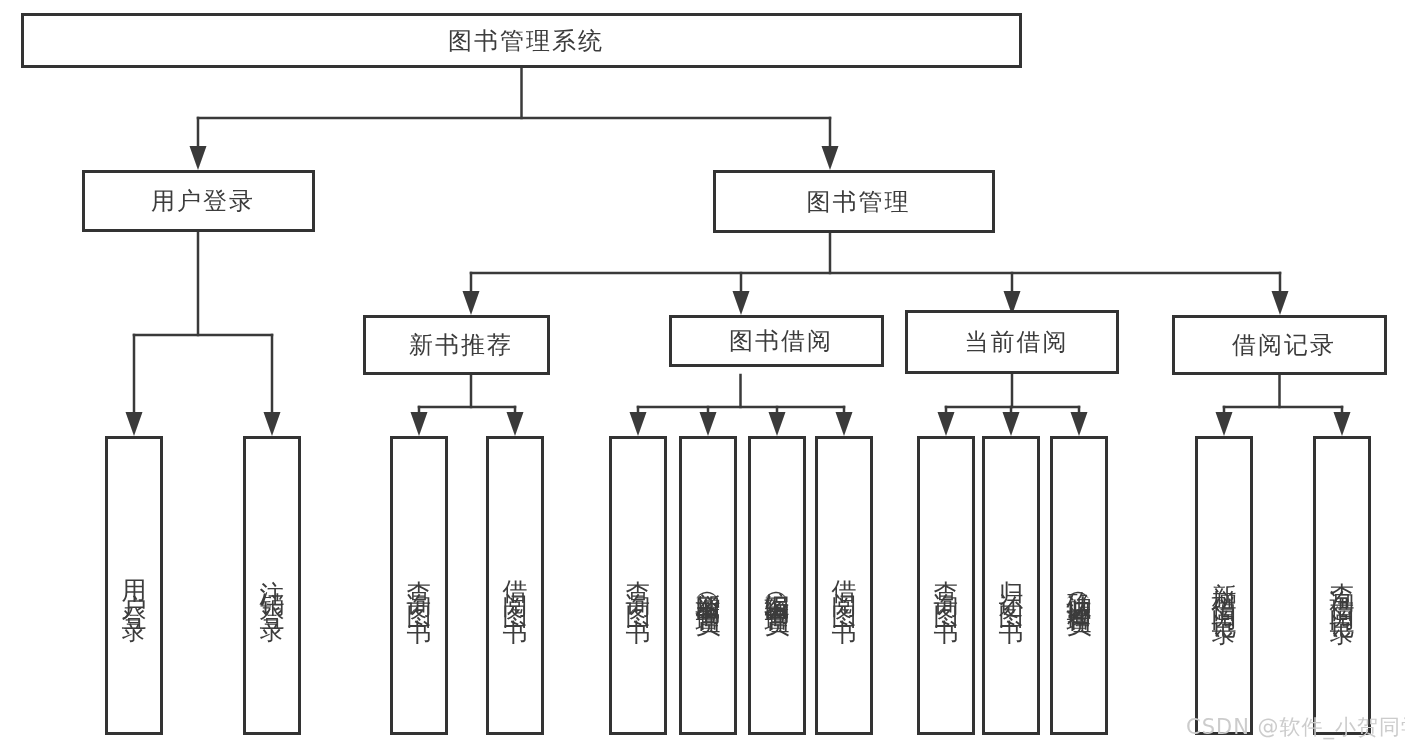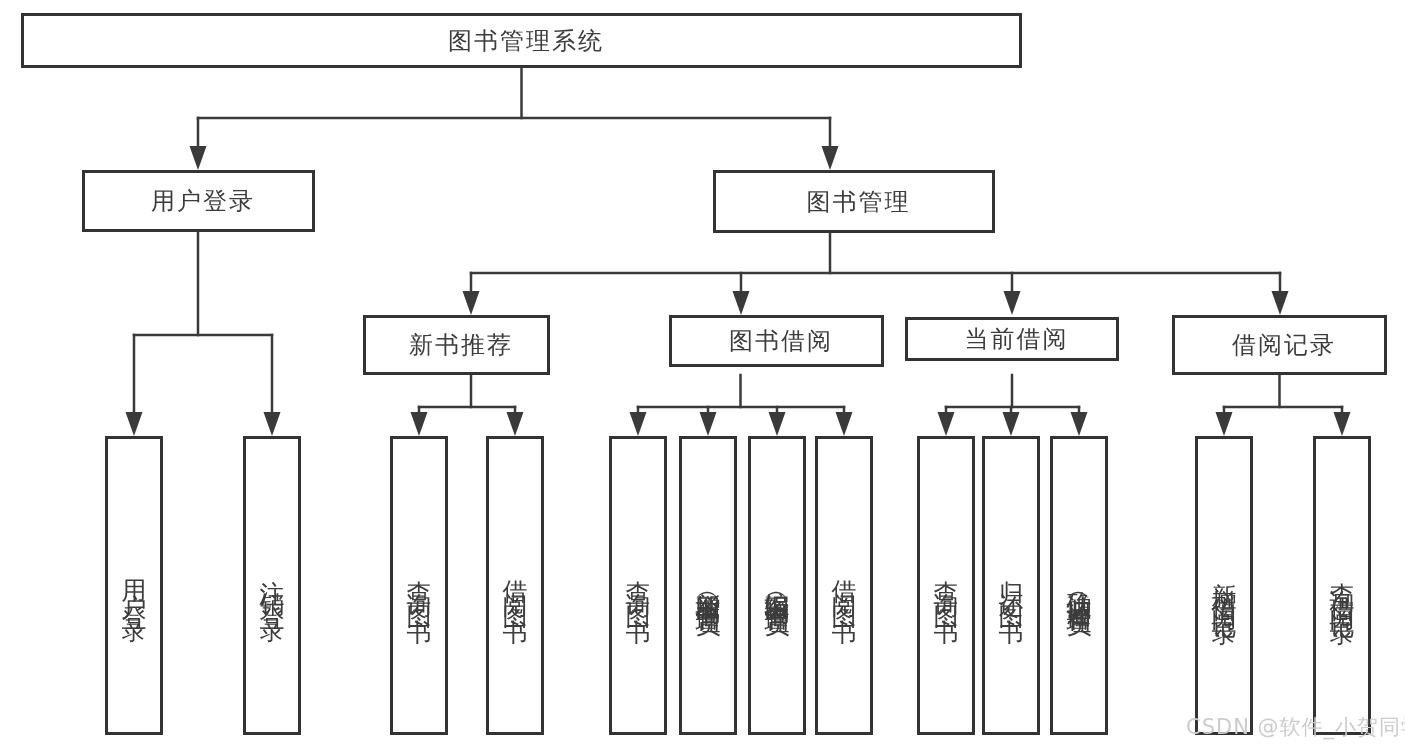--- a/index.html
+++ b/index.html
@@ -132,21 +132,21 @@
     </g>
   </svg>
 
   <div class="box hbox" style="left:21px; top:13px; width:1001px; height:55px;">图书管理系统</div>
 
   <div class="box hbox" style="left:82px; top:170px; width:233px; height:62px;">用户登录</div>
   <div class="box hbox" style="left:713px; top:170px; width:282px; height:63px;">图书管理</div>
 
   <div class="box hbox" style="left:363px; top:315px; width:187px; height:60px;">新书推荐</div>
   <div class="box hbox" style="left:633px; top:315px; width:215px; height:52px;margin-left:36px;">图书借阅</div>
-  <div class="box hbox" style="left:905px; top:317px; width:214px; height:44px;">当前借阅</div>
+  <div class="box hbox" style="left:905px; top:310px; width:214px; height:64px;">当前借阅</div>
   <div class="box hbox" style="left:1172px; top:315px; width:215px; height:60px;">借阅记录</div>
 
   <div class="box vbox ls-a" style="left:105px; top:436px; width:58px; height:299px;">用户登录</div>
   <div class="box vbox ls-a" style="left:243px; top:436px; width:58px; height:299px;">注销登录</div>
 
   <div class="box vbox ls-a" style="left:390px; top:436px; width:58px; height:299px;">查询图书</div>
   <div class="box vbox ls-a" style="left:486px; top:436px; width:58px; height:299px;">借阅图书</div>
 
   <div class="box vbox ls-a" style="left:609px; top:436px; width:58px; height:299px;">查询图书</div>
   <div class="box vbox ls-c" style="left:679px; top:436px; width:58px; height:299px;">新增图书（管理员）</div>

